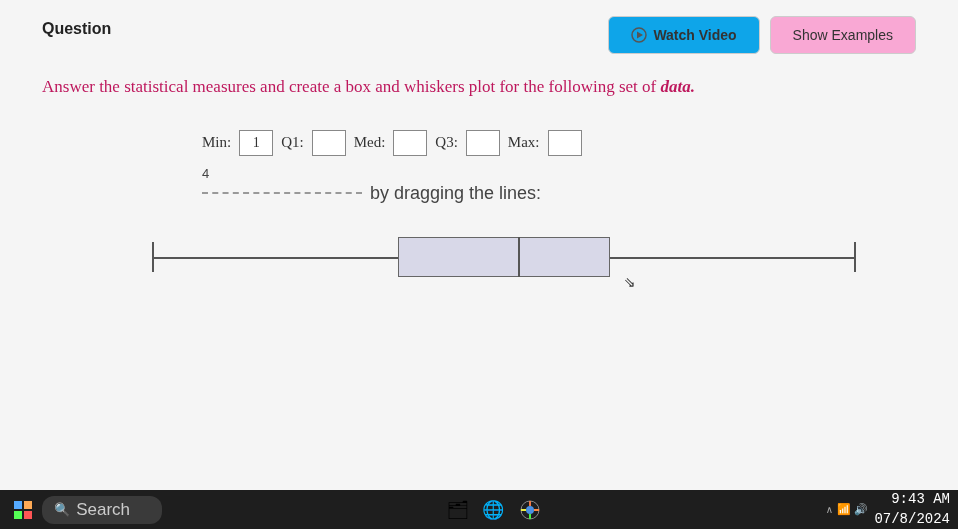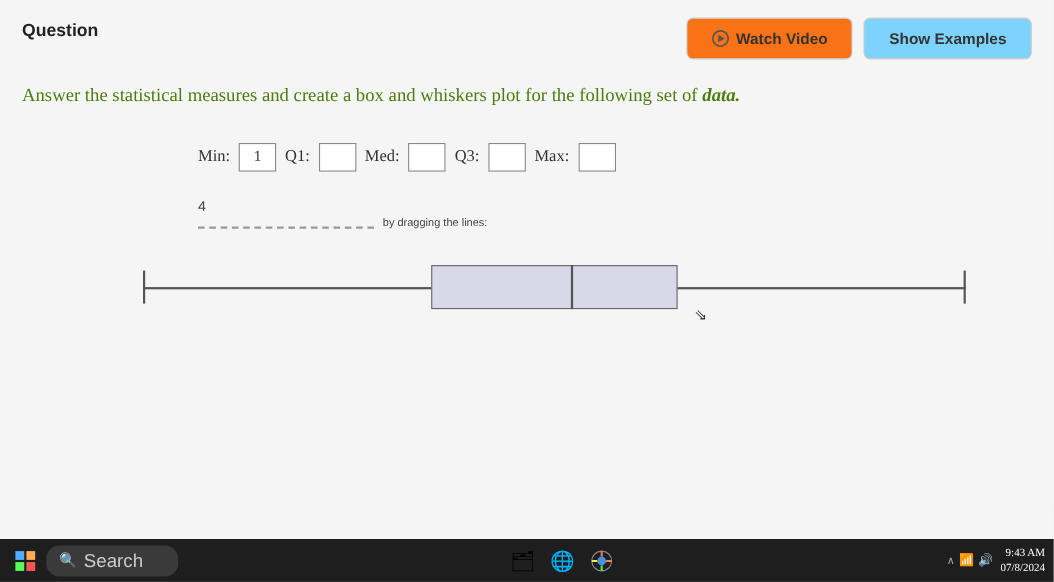--- a/index.html
+++ b/index.html
@@ -11,21 +11,21 @@
       font-family: 'Times New Roman', Times, serif;
       overflow: hidden;
       position: relative;
     }
 
     .main-content {
       background: #f5f5f5;
       width: 958px;
       height: 490px;
       position: relative;
-      padding: 20px 20px;
+      padding: 20px 42px;
     }
 
     .header-row {
       display: flex;
       justify-content: space-between;
       align-items: flex-start;
       margin-bottom: 20px;
     }
 
     .question-label {
@@ -38,60 +38,60 @@
     .header-buttons {
       display: flex;
       gap: 10px;
       margin-top: -4px;
     }
 
     .btn-watch-video {
       display: flex;
       align-items: center;
       gap: 6px;
-      background: #f97316;
+      background: #0ea5e9;
       border: 1.5px solid #ccc;
       border-radius: 6px;
       padding: 10px 22px;
       font-family: Arial, sans-serif;
       font-size: 14px;
       font-weight: 600;
       color: #333;
       cursor: pointer;
       white-space: nowrap;
       margin-left: 48px;
     }
 
     .btn-show-examples {
       display: flex;
       align-items: center;
-      background: #7dd3fc;
+      background: #f9a8d4;
       border: 1.5px solid #ccc;
       border-radius: 6px;
       padding: 10px 22px;
       font-family: Arial, sans-serif;
       font-size: 14px;
-      font-weight: 700;
+      font-weight: 400;
       color: #333;
       cursor: pointer;
       white-space: nowrap;
     }
 
     .play-icon {
       width: 16px;
       height: 16px;
       display: inline-flex;
       align-items: center;
       justify-content: center;
     }
 
     .problem-text {
       font-family: 'Times New Roman', Times, serif;
       font-size: 17px;
-      color: #4d7c0f;
+      color: #be185d;
       line-height: 1.5;
       margin-bottom: 30px;
       max-width: 700px;
     }
 
     .problem-text em {
       font-style: italic;
       font-weight: bold;
     }
 
@@ -102,21 +102,21 @@
       color: #222;
       margin-bottom: 30px;
       letter-spacing: 1px;
     }
 
     .stats-row {
       display: flex;
       align-items: center;
       gap: 8px;
       margin-left: 160px;
-      margin-bottom: 24px;
+      margin-bottom: 10px;
       font-family: 'Times New Roman', Times, serif;
       font-size: 15px;
       color: #333;
     }
 
     .stat-label {
       font-weight: normal;
     }
 
     .stat-input {
@@ -129,25 +129,25 @@
       font-family: 'Times New Roman', Times, serif;
     }
 
     .stat-input.filled {
       color: #333;
     }
 
     .drag-instruction {
       margin-left: 160px;
       font-family: Arial, sans-serif;
-      font-size: 10px;
+      font-size: 18px;
       color: #444;
       margin-bottom: 18px;
       display: flex;
-      align-items: flex-end;
+      align-items: center;
       gap: 4px;
     }
 
     .number-above {
       margin-left: 160px;
       font-size: 13px;
       font-family: Arial, sans-serif;
       color: #444;
       margin-bottom: 2px;
     }
@@ -285,22 +285,22 @@
 
     .taskbar-right {
       display: flex;
       align-items: center;
       gap: 6px;
       margin-left: auto;
     }
 
     .taskbar-time {
       color: white;
-      font-size: 10px;
-      font-family: Liberation Serif, serif;
+      font-size: 14px;
+      font-family: Liberation Mono, monospace;
       text-align: right;
       line-height: 1.4;
     }
 
     .taskbar-system-icons {
       display: flex;
       align-items: center;
       gap: 4px;
       color: white;
       font-size: 12px;

